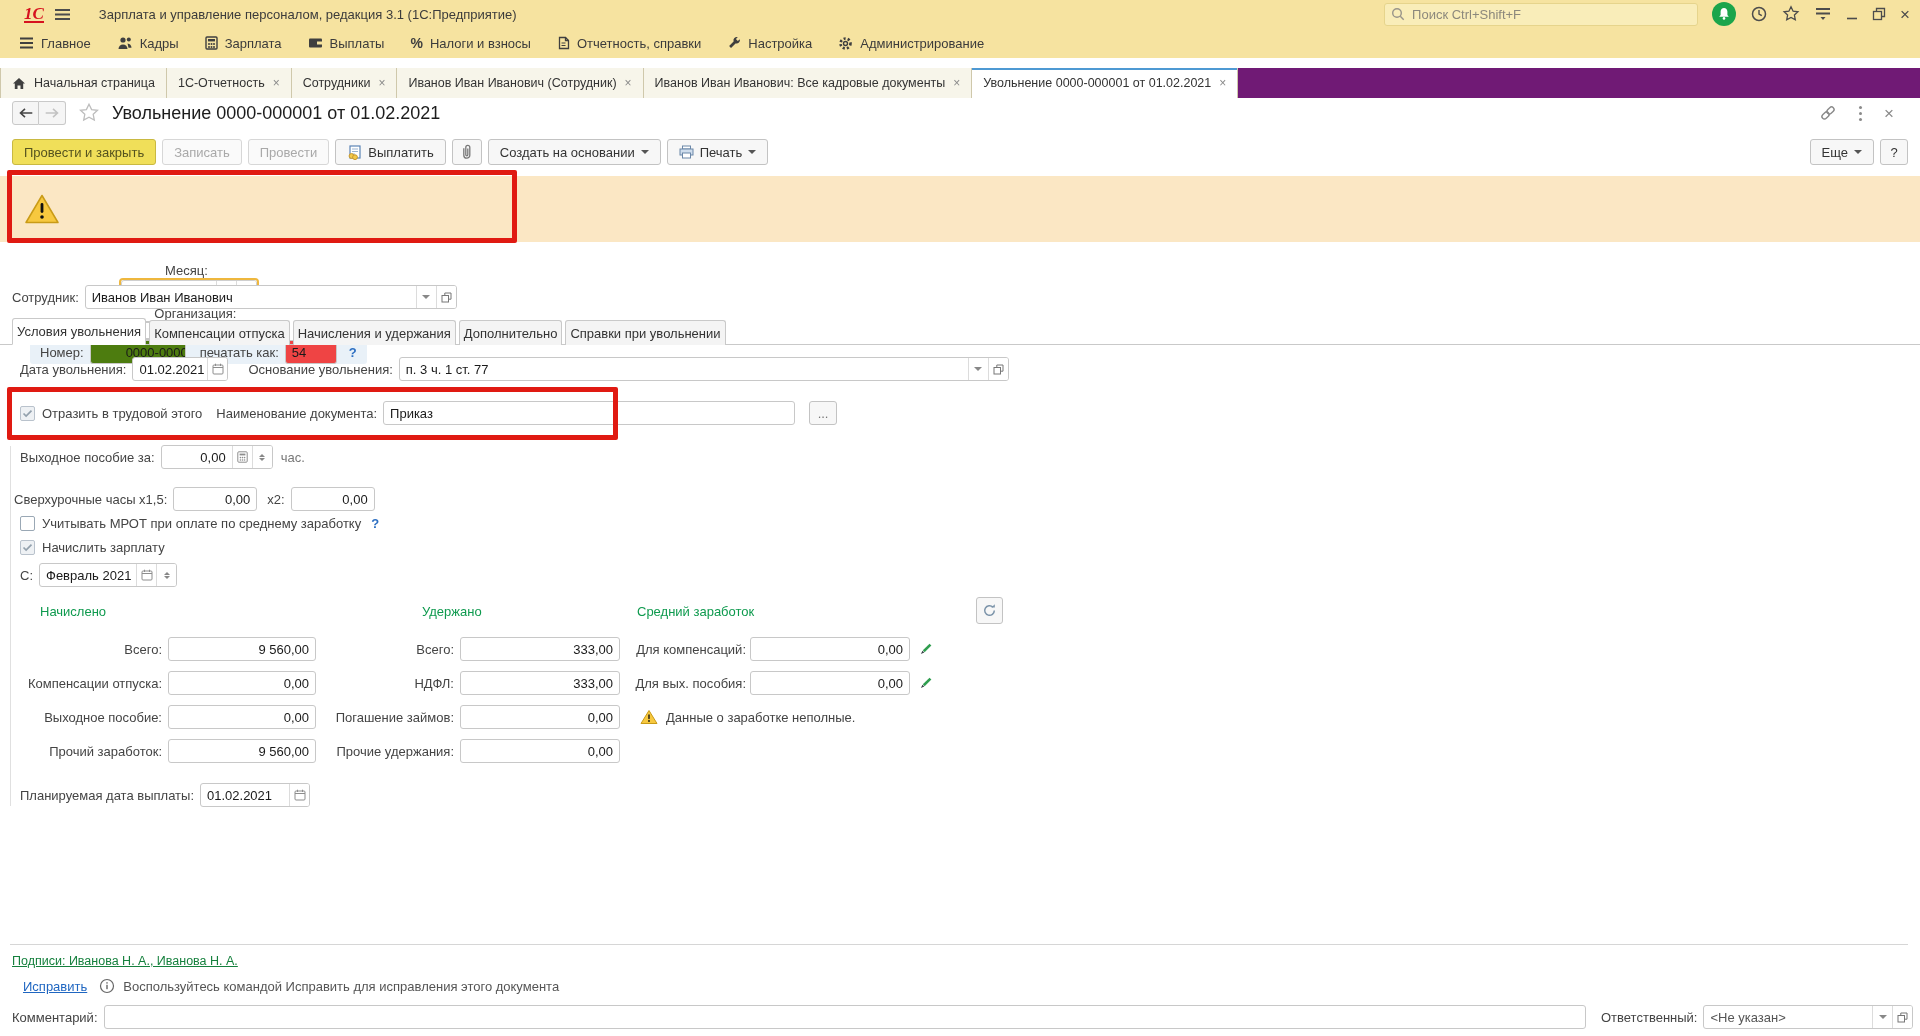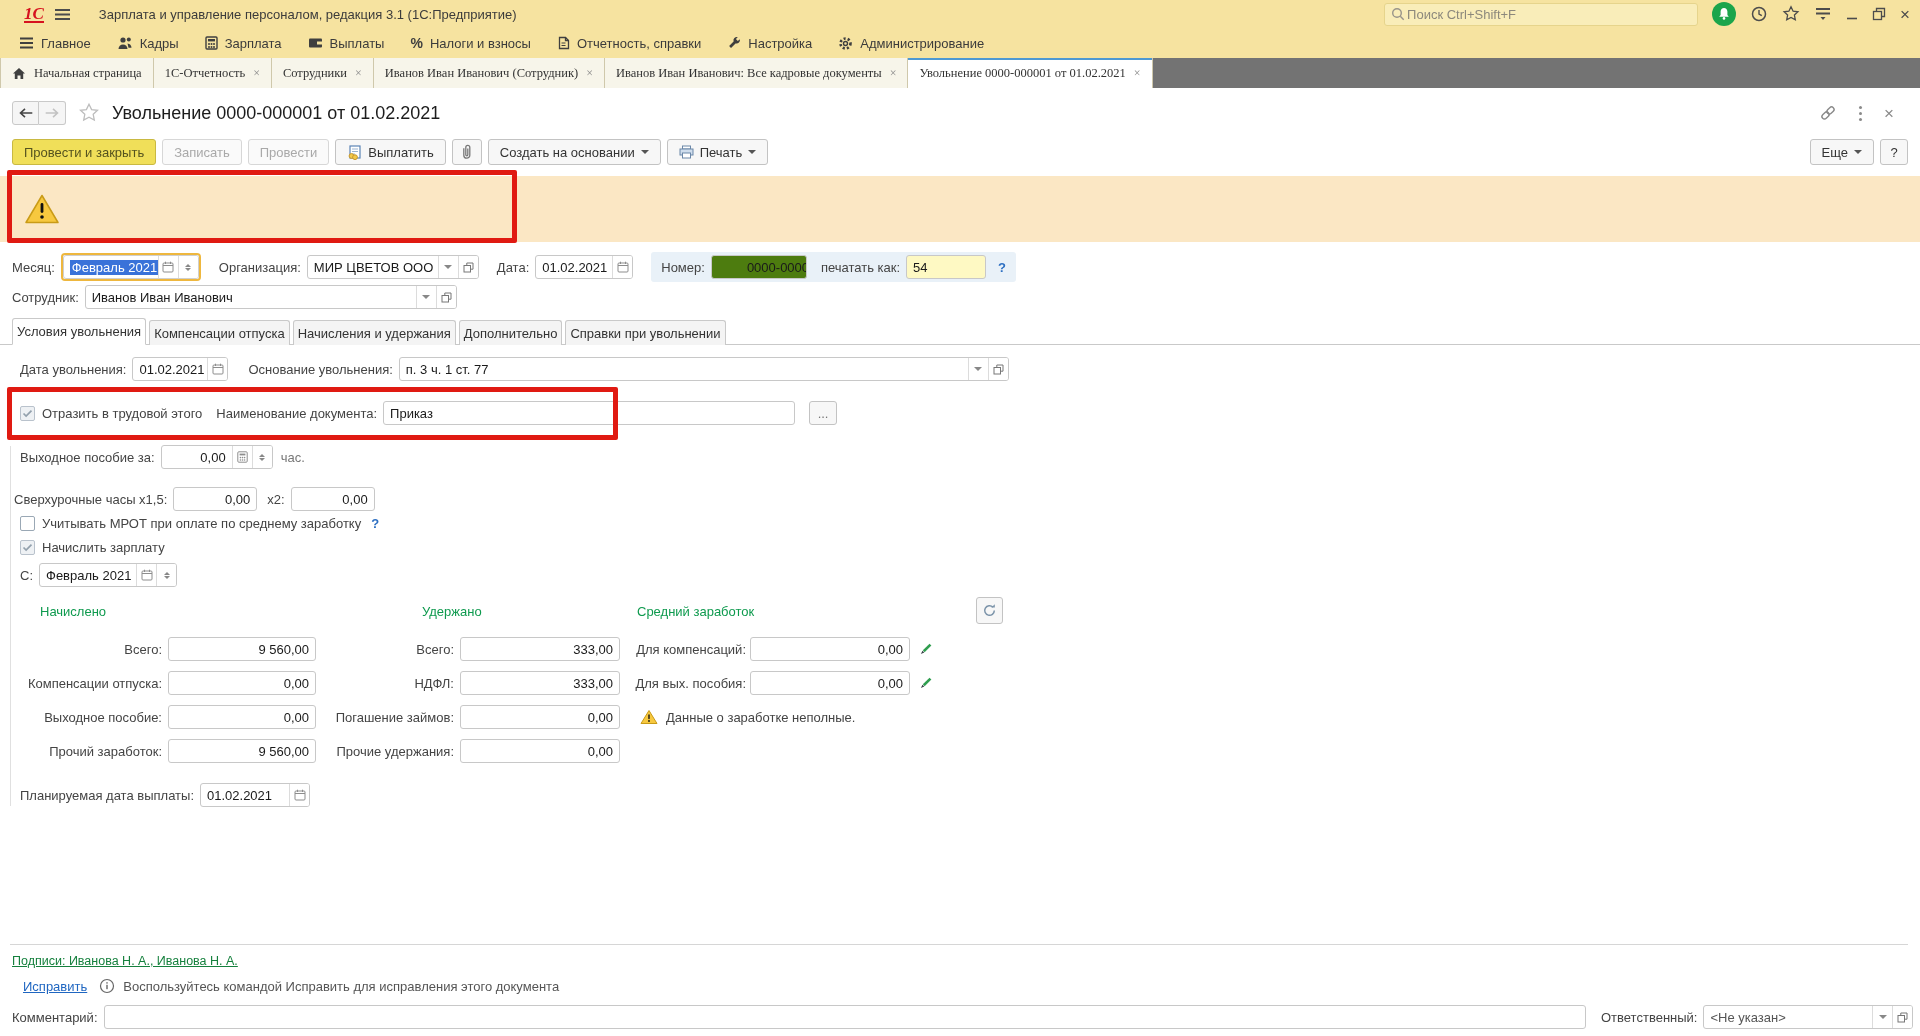--- a/index.html
+++ b/index.html
@@ -7,33 +7,33 @@
        font-family:"Liberation Sans","DejaVu Sans",sans-serif;font-size:13px;color:#333;}
   .i{display:inline-flex;align-items:center;justify-content:center;flex:none;}
 
   
   .titlebar{position:absolute;left:0;top:0;width:1920px;height:28px;background:#f6e3a0;
             display:flex;align-items:center;padding:0 10px;box-sizing:border-box;}
   .logo{color:#d6121f;font-family:"Liberation Serif","DejaVu Serif",serif;font-weight:bold;
         font-style:italic;font-size:17px;border-bottom:2px solid #d6121f;line-height:15px;margin:0 10px 0 14px;}
   .wtitle{color:#3b3b3b;font-size:13px;margin-left:28px;}
   .search{margin-left:auto;width:300px;height:21px;background:#f9edb9;border:1px solid #e6d48c;border-radius:3px;
-          display:flex;align-items:center;padding:0 6px;}
+          display:flex;align-items:center;padding:0 6px;gap:5px;}
   .search input{border:none;background:transparent;outline:none;flex:1;font:inherit;color:#6f6a5c;}
   .search input::placeholder{color:#8c887c;}
   .winbtns{display:flex;align-items:center;gap:14px;margin-left:14px;}
   .bell{width:24px;height:24px;border-radius:50%;background:#1ba54b;display:flex;align-items:center;justify-content:center;}
   .glyphx{font-size:17px;color:#4c4c4c;line-height:1;}
 
   .menubar{position:absolute;left:0;top:28px;width:1920px;height:30px;background:#f6e3a0;
            display:flex;align-items:center;padding:0 6px;box-sizing:border-box;}
   .mi{display:flex;align-items:center;gap:7px;padding:0 13px;height:100%;color:#3b3b3b;font-size:13px;cursor:default;}
   .pct{font-weight:bold;font-size:14px;color:#3f3f3f;}
 
-  .tabbar{position:absolute;left:0;top:58px;width:1920px;height:30px;background:#737373;display:flex;align-items:stretch;font-family:Liberation Serif, serif;}
+  .tabbar{position:absolute;left:0;top:68px;width:1920px;height:30px;background:#701a75;display:flex;align-items:stretch;}
   .tab{display:flex;align-items:center;gap:8px;padding:0 11px;background:#f7f5ea;border-right:1px solid #cfc8ab;
        font-size:12.5px;color:#333;white-space:nowrap;}
   .tab.first{border-left:1px solid #cfc8ab;}
   .tab.active{background:#fff;box-shadow:inset 0 2px 0 #4e99d3;}
   .xico{color:#8a8a8a;font-size:12px;line-height:1;}
   .xico::before{content:"\00d7";}
 
   
   .row{position:absolute;left:12px;display:flex;align-items:center;height:26px;white-space:nowrap;}
   .lbl{font-size:13px;color:#444;margin-right:6px;}
@@ -342,21 +342,21 @@
           <path d="M18 2.5 L34 29.5 H2 Z" fill="#f7c83f" stroke="#c99b17" stroke-width="1.5" stroke-linejoin="round"></path>
           <rect x="16.6" y="10" width="2.8" height="10" rx="1.4" fill="#111"></rect>
           <circle cx="18" cy="24" r="1.8" fill="#111"></circle>
         </svg>
     </span>
   </div>
 
   <div class="anno" style="left:7px;top:170px;width:510px;height:73px;"></div>
   <div class="anno" style="left:7px;top:387px;width:611px;height:53px;"></div>
 
-  <div class="row" style="top:254px;">
+  <div class="row" style="top:263px;flex-direction:column;">
     <span class="lbl">Месяц:</span>
     <span class="focuswrap">
       <span class="field" style="width:136px;border-color:#cfcfcf;">
         <span class="txt">
             <span class="seltxt">Февраль 2021</span>
           </span>
         <span class="fbtn">
           <svg width="12" height="12">
               <rect x="1" y="2" width="10" height="9" rx="1" fill="none" stroke="#8d8d8d"></rect>
               <path d="M1 4.5h10M3.5 0.7v2.3M8.5 0.7v2.3" stroke="#8d8d8d"></path>
@@ -390,21 +390,21 @@
             <path d="M1 4.5h10M3.5 0.7v2.3M8.5 0.7v2.3" stroke="#8d8d8d"></path>
           </svg>
       </span>
     </span>
     <span class="bluepanel">
       <span class="lbl">Номер:</span>
       <span class="field" style="width:96px;background:#4d7c0f;padding-left:29px;">
         <span class="txt">0000-000001</span>
       </span>
       <span class="lbl" style="margin-left:14px;">печатать как:</span>
-      <span class="field" style="width:80px;background:#fef9c3;justify-content:flex-end;">
+      <span class="field" style="width:52px;background:#ef4444;justify-content:flex-end;">
         <span class="txt">54</span>
       </span>
       <span class="qm" style="margin-left:12px;">?</span>
     </span>
   </div>
 
   <div class="row" style="top:284px;">
     <span class="lbl">Сотрудник:</span>
     <span class="field" style="width:372px;">
       <span class="txt">Иванов Иван Иванович</span>

